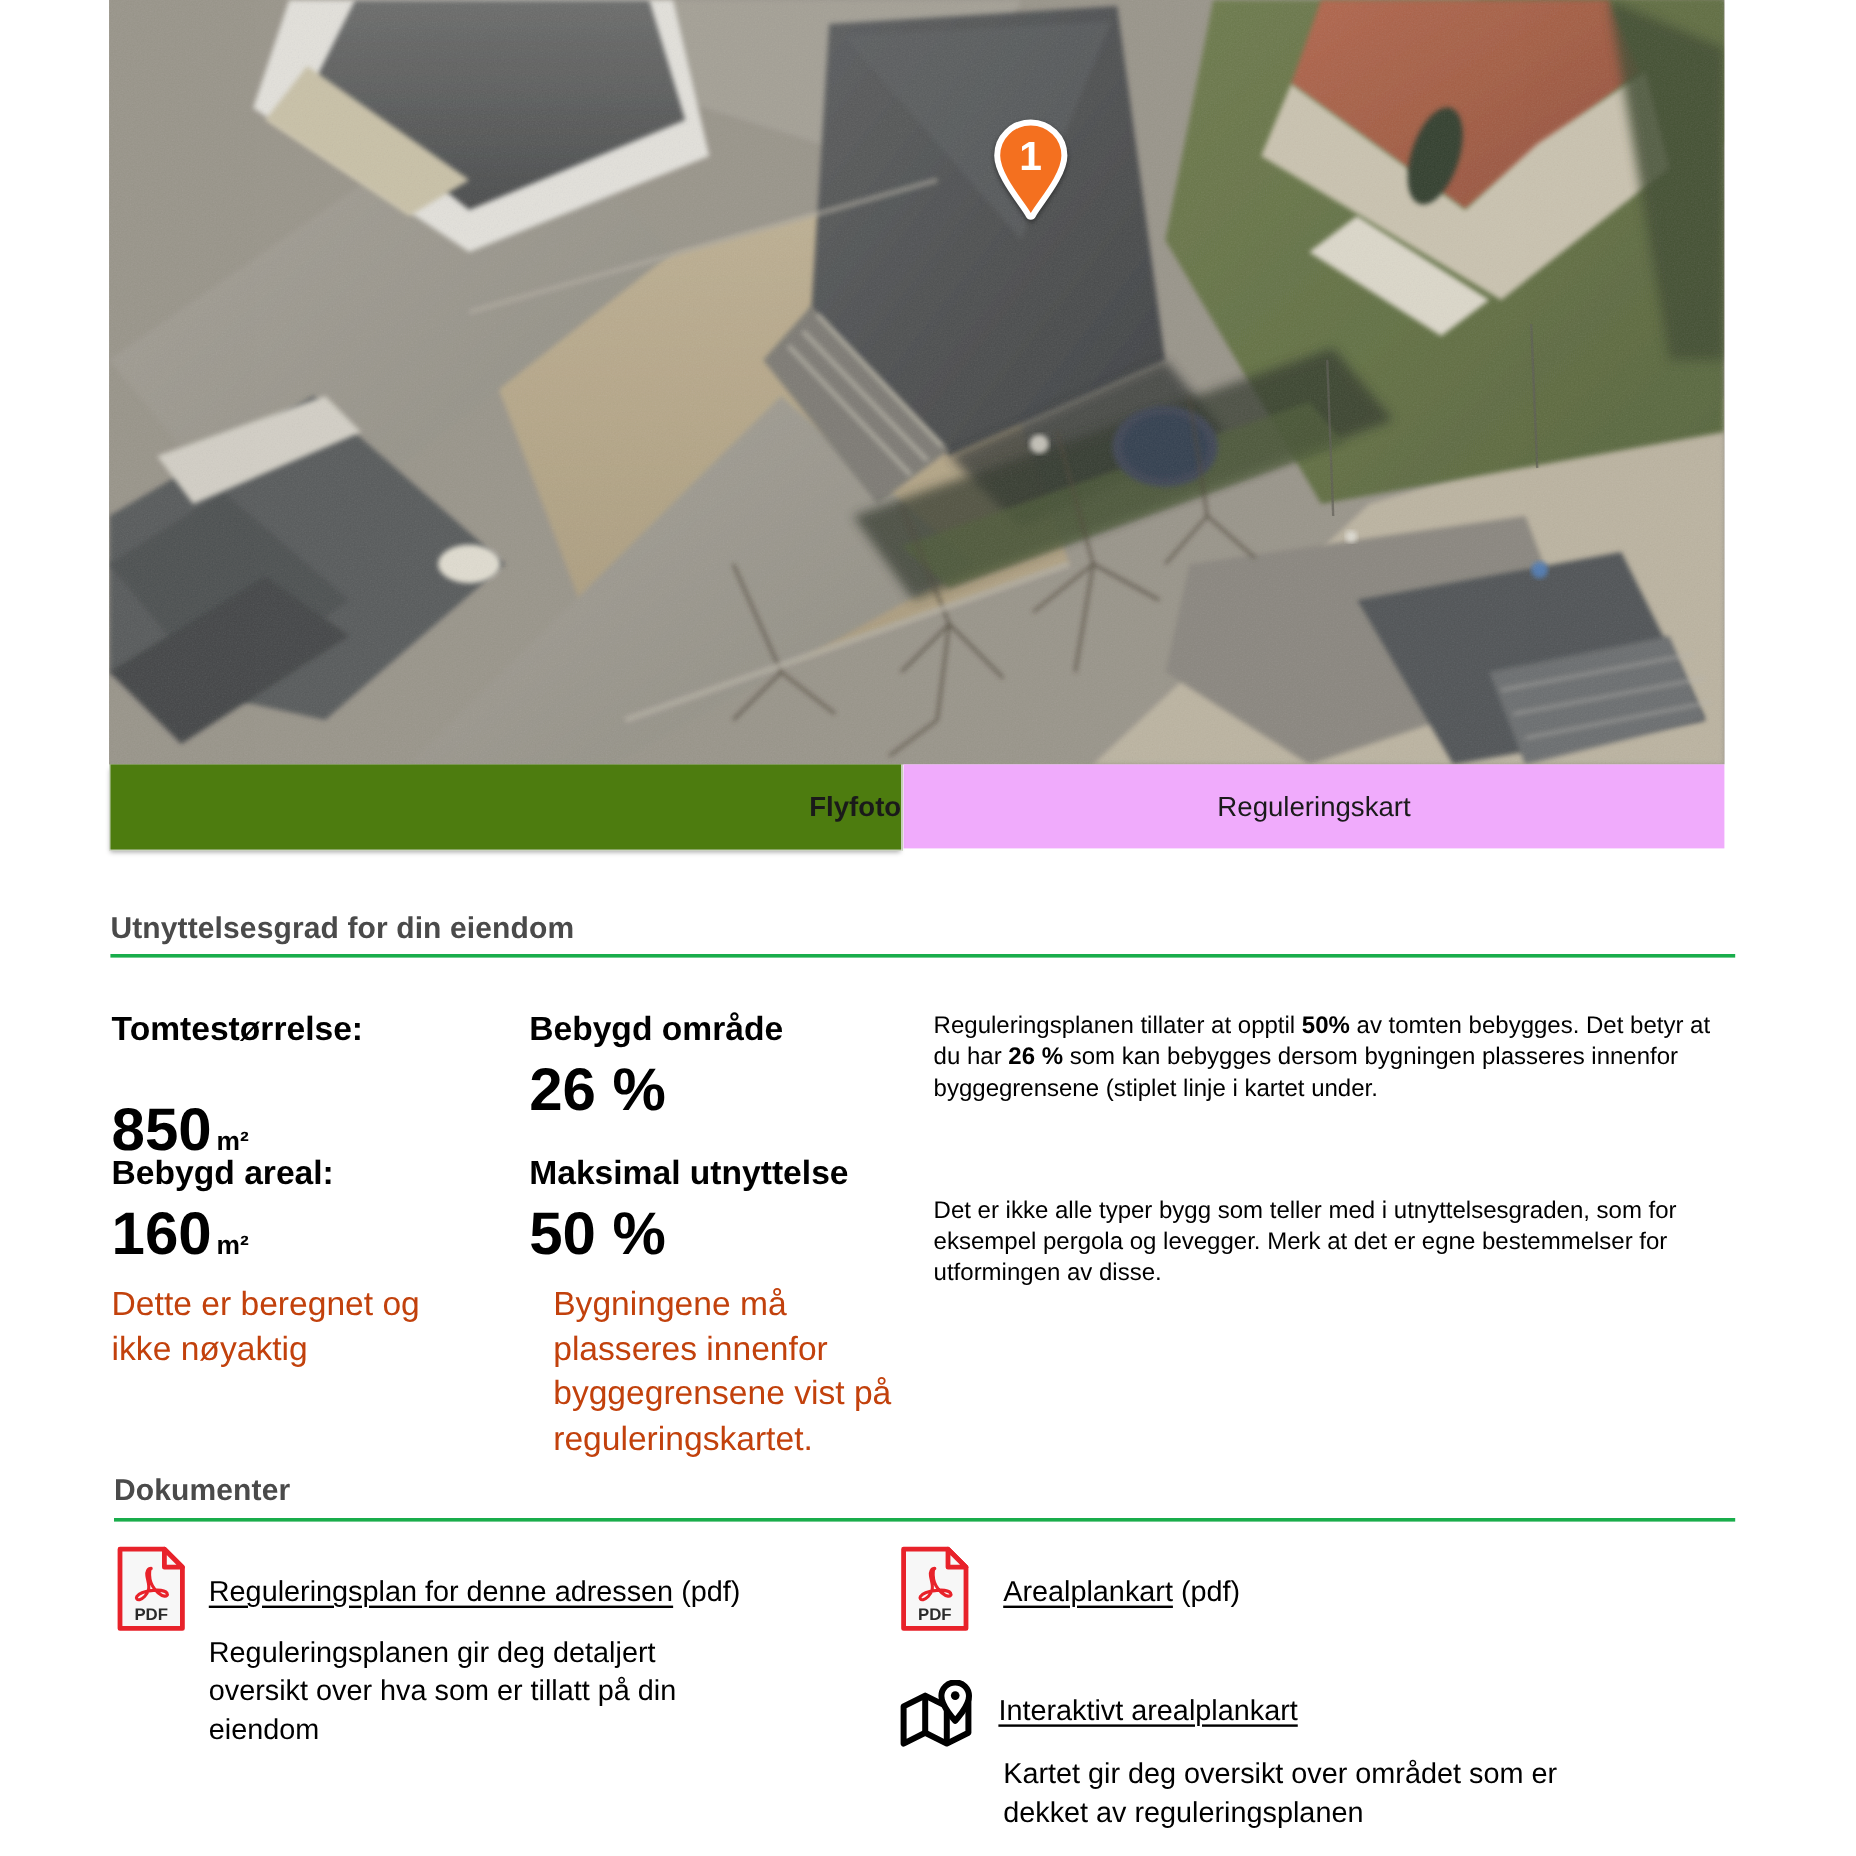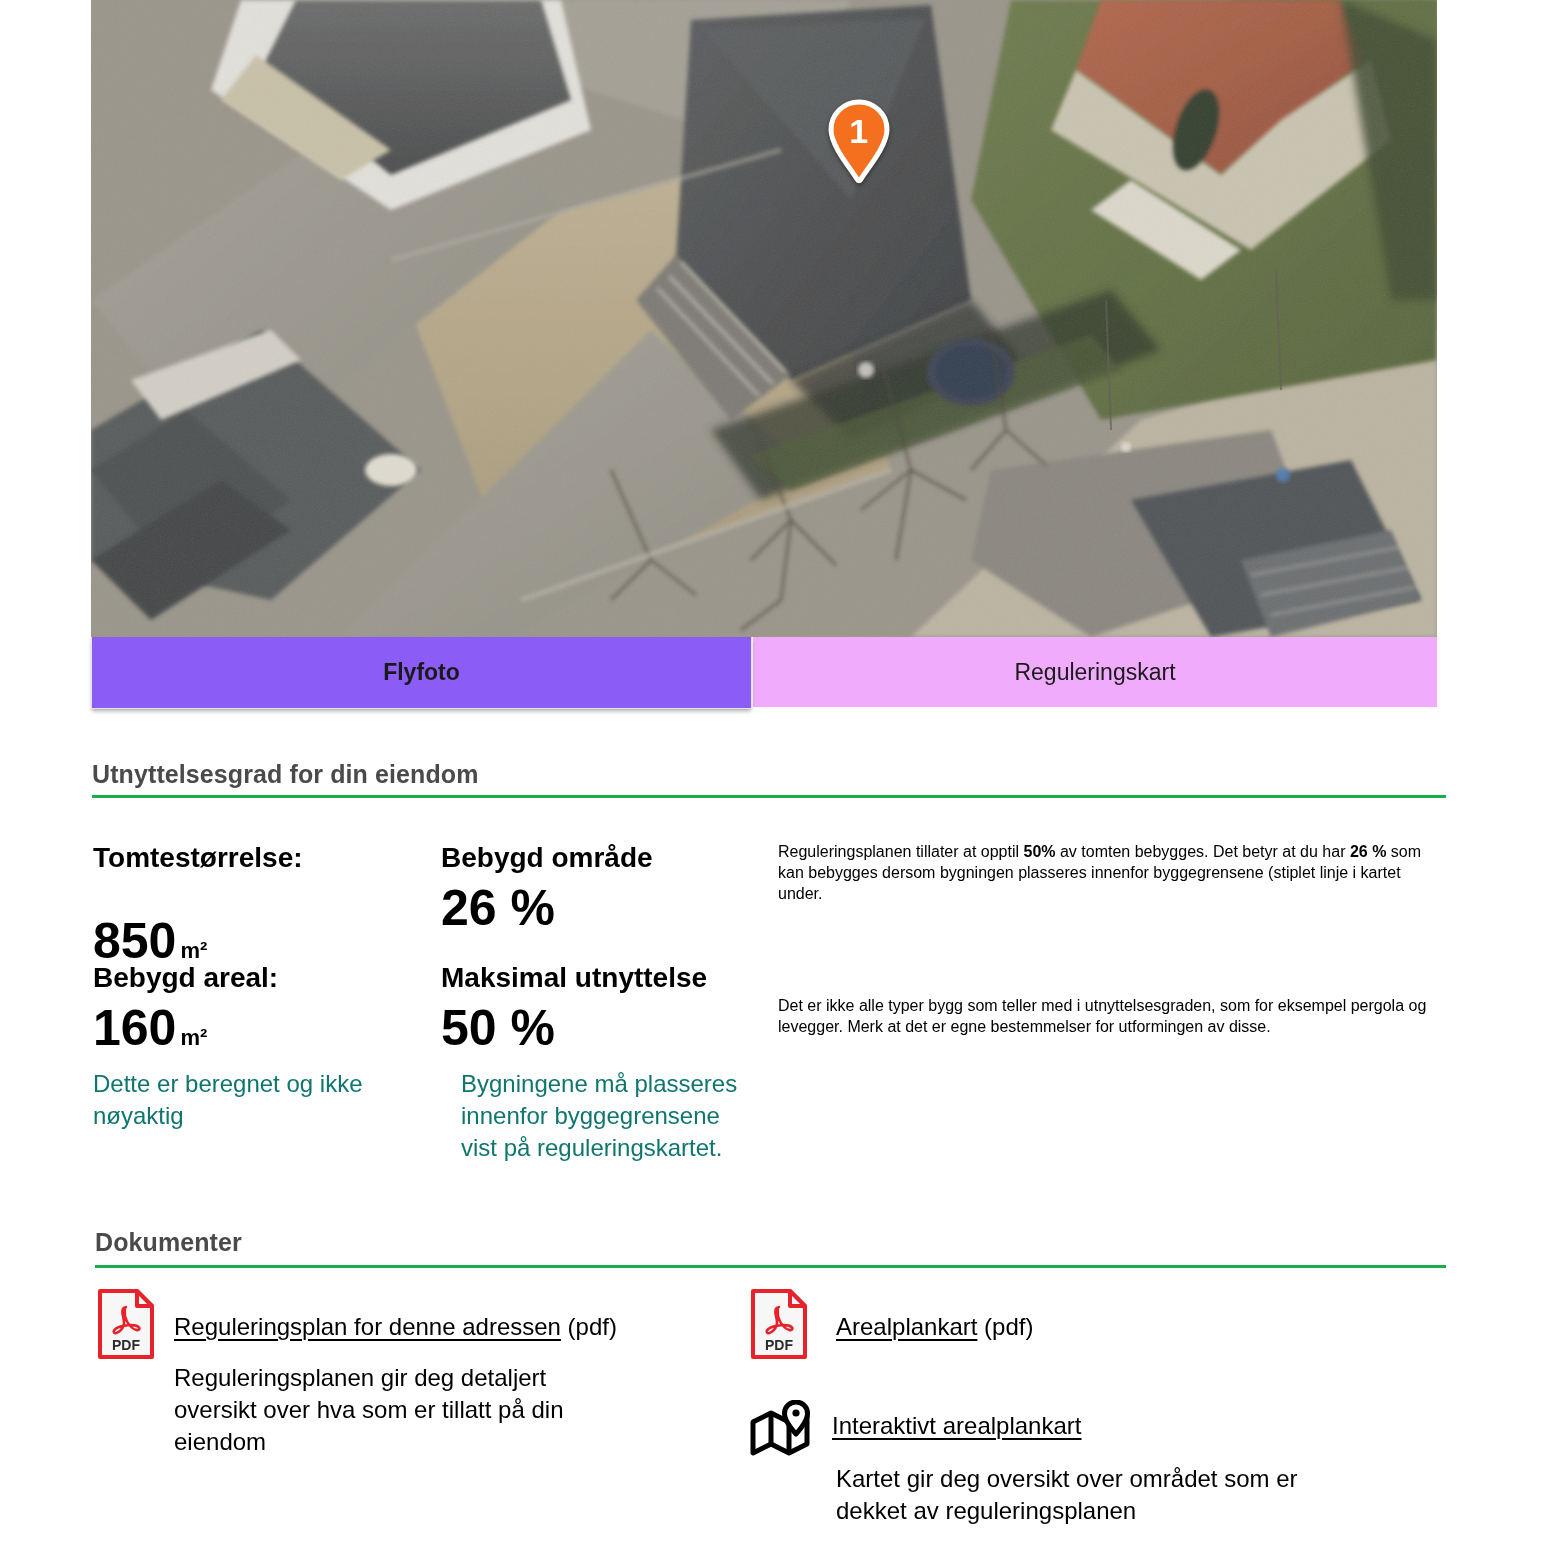--- a/index.html
+++ b/index.html
@@ -62,26 +62,27 @@
     display: flex;
     align-items: center;
     justify-content: center;
     font-size: 23px;
     color: #1a1a1a;
   }
   .tab-active {
     left: 0;
     width: 661px;
     height: 72px;
-    background: #8b5cf6;
+    background: #4d7c0f;
     font-weight: 700;
     border: 1px solid #e3e3e3;
     border-top: none;
     box-shadow: 0 3px 4px -1px rgba(0,0,0,.34);
     z-index: 3;
+    justify-content: flex-end;
   }
   .tab-inactive {
     left: 662px;
     width: 684px;
     height: 70px;
     background: #f0abfc;
     font-weight: 400;
     z-index: 2;
   }
 
@@ -116,29 +117,29 @@
     line-height: 1;
   }
   .stat-value .unit {
     font-size: 22px;
     font-weight: 700;
     vertical-align: baseline;
     margin-left: 4px;
   }
   .stat-note {
     position: absolute;
-    font-size: 24px;
-    color: #0f766e;
+    font-size: 28px;
+    color: #c2410c;
     line-height: 1.33;
   }
 
   
   .body-copy {
     position: absolute;
-    font-size: 16px;
+    font-size: 20px;
     color: #000;
     line-height: 1.3;
   }
   .body-copy b { font-weight: 700; }
 
   
   .doc-link {
     position: absolute;
     font-size: 24px;
     color: #000;

